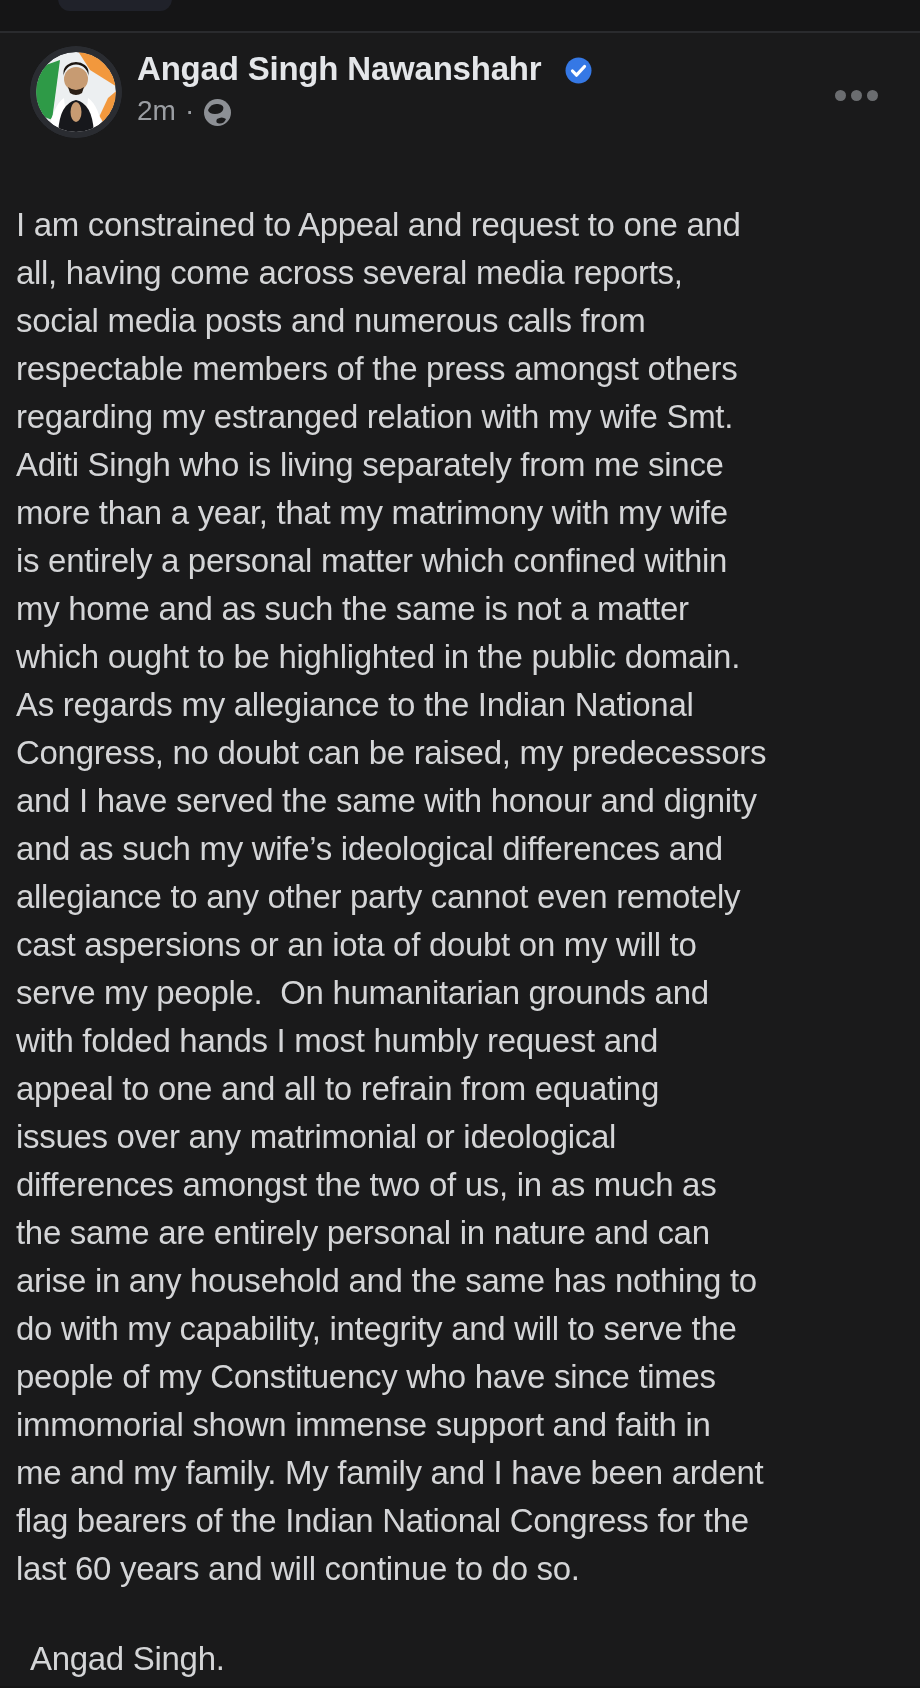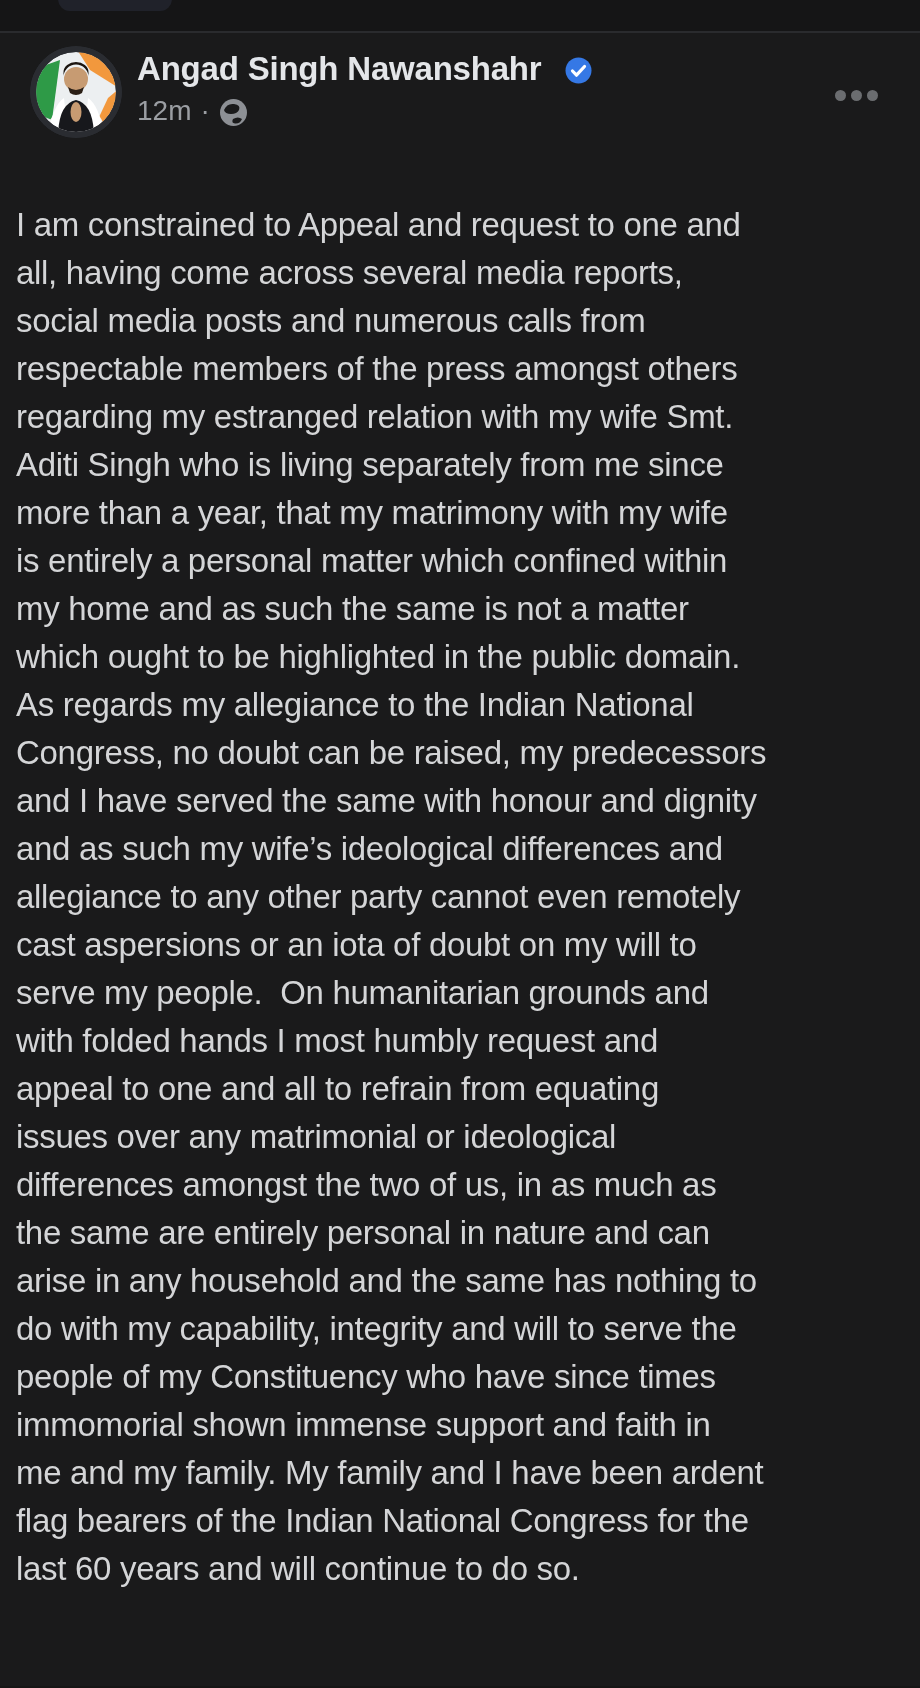--- a/index.html
+++ b/index.html
@@ -141,21 +141,21 @@
         <div class="name-row">
           <span class="author">Angad Singh Nawanshahr</span>
           <span class="badge">
             <svg viewBox="0 0 27 27">
               <circle cx="13.5" cy="13.5" r="13" fill="#3578e5"></circle>
               <path d="M7.5 14 l4 4.2 L19.5 9.5" fill="none" stroke="#ffffff" stroke-width="3.2" stroke-linecap="round" stroke-linejoin="round"></path>
             </svg>
           </span>
         </div>
         <div class="meta-row">
-          <span>12m</span>
+          <span>2m</span>
           <span>·</span>
           <span class="globe">
             <svg viewBox="0 0 29 29">
               <circle cx="14.5" cy="14.5" r="13.5" fill="#8d9095"></circle>
               <path d="M5 12 q3 -7 10 -6 q7 1 5 6 q-2 4 -8 4 q-6 0 -7 -4 Z" fill="#1a1a1b"></path>
               <path d="M14 21 q5 -3 9 0 q-2 5 -7 4.5 q-4 -0.5 -2 -4.5 Z" fill="#1a1a1b"></path>
             </svg>
           </span>
         </div>
       </div>
@@ -190,15 +190,16 @@
 differences amongst the two of us, in as much as
 the same are entirely personal in nature and can
 arise in any household and the same has nothing to
 do with my capability, integrity and will to serve the
 people of my Constituency who have since times
 immomorial shown immense support and faith in
 me and my family. My family and I have been ardent
 flag bearers of the Indian National Congress for the
 last 60 years and will continue to do so.</div>
 
+    <div class="signature">Angad Singh.</div>
 
   </article>
 </div>
 
 </body></html>

